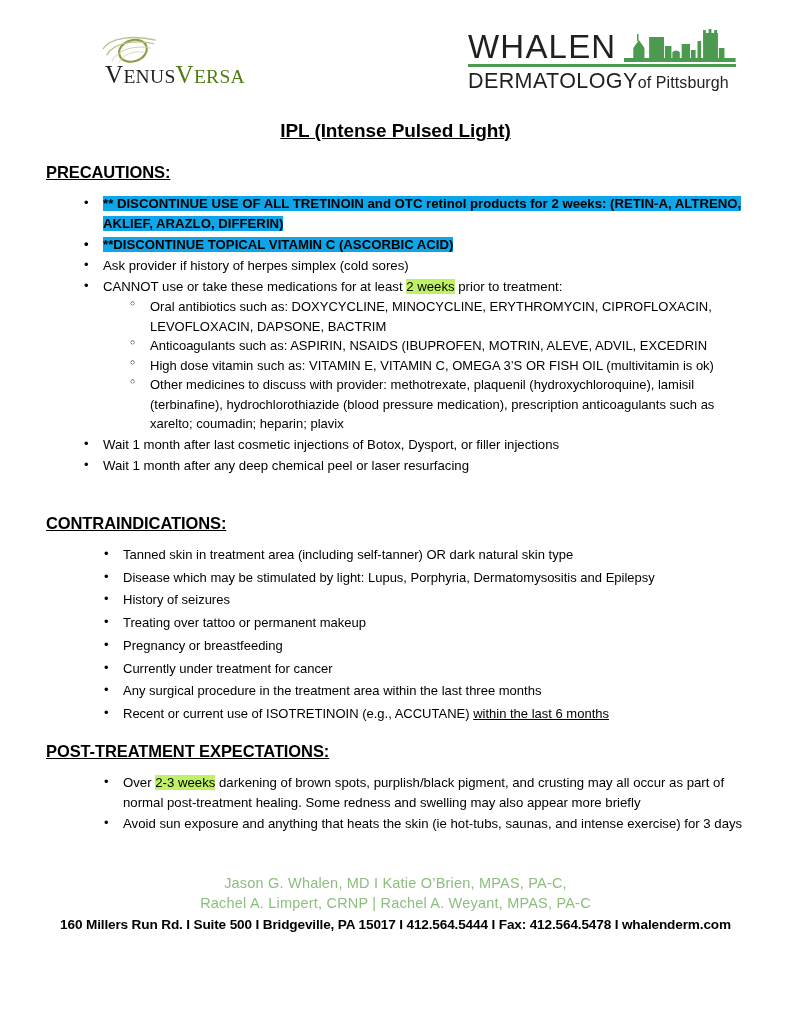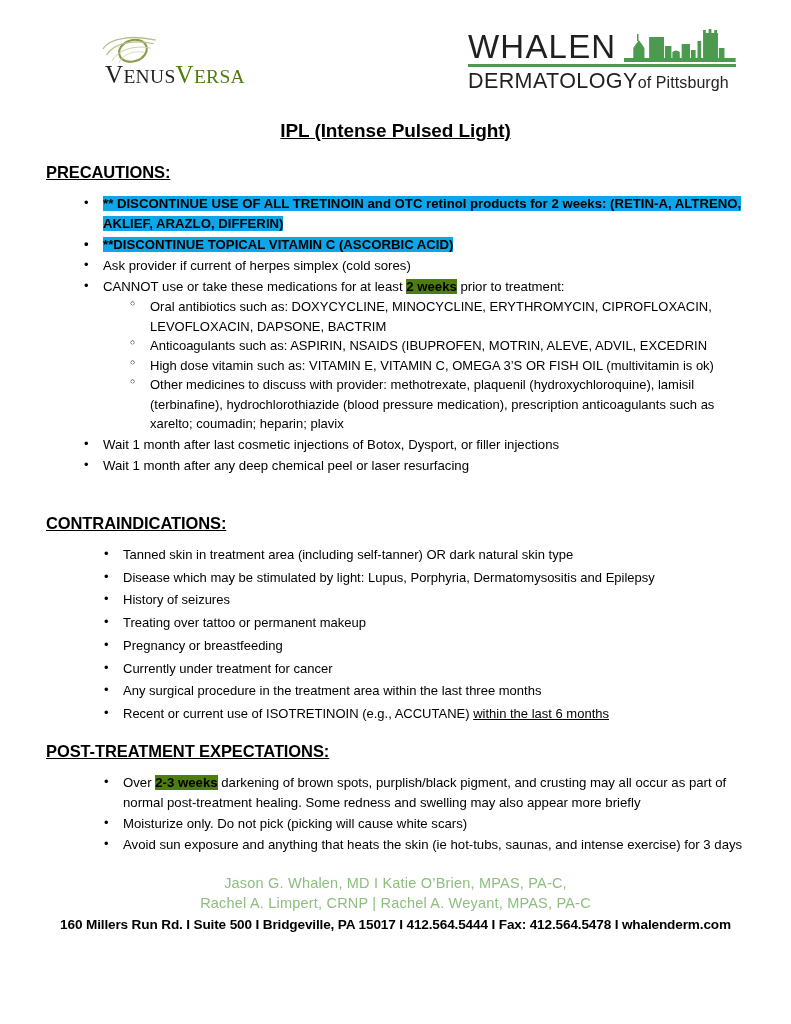--- a/index.html
+++ b/index.html
@@ -156,21 +156,21 @@
   }
   ul.lvl2 > li::before {
     content: "\25CB";
     position: absolute;
     left: 2px;
     top: 0px;
     font-size: 8.5px;
   }
 
   li.bold-hl { font-weight: bold; font-size: 12.6px; }
-  .hl-b { background: #4d7c0f; font-weight: bold; }
+  .hl-b { background: #bef264; font-weight: normal; }
   .u { text-decoration: underline; }
   .b { font-weight: bold; }
 
   
   .hl-block {
     background: #0ea5e9;
     box-decoration-break: clone;
     -webkit-box-decoration-break: clone;
   }
 
@@ -249,21 +249,21 @@
 
   <div class="doc-title">IPL (Intense Pulsed Light)</div>
 
   <div class="content">
 
     <div class="sec-precautions">
       <div class="section-head">PRECAUTIONS:</div>
       <ul class="lvl1">
         <li><span class="hl-block b">** DISCONTINUE USE OF ALL TRETINOIN and OTC retinol products for 2 weeks: (RETIN-A, ALTRENO, AKLIEF, ARAZLO, DIFFERIN)</span></li>
         <li class="bold-hl"><span class="hl-block b">**DISCONTINUE TOPICAL VITAMIN C (ASCORBIC ACID)</span></li>
-        <li><span>Ask provider if current of herpes simplex (cold sores)</span></li>
+        <li><span>Ask provider if history of herpes simplex (cold sores)</span></li>
         <li><span>CANNOT use or take these medications for at least </span><span class="hl-b">2 weeks</span><span> prior to treatment:</span>
           <ul class="lvl2">
             <li>Oral antibiotics such as:  DOXYCYCLINE, MINOCYCLINE, ERYTHROMYCIN, CIPROFLOXACIN, LEVOFLOXACIN, DAPSONE, BACTRIM</li>
             <li>Anticoagulants such as: ASPIRIN, NSAIDS (IBUPROFEN, MOTRIN, ALEVE, ADVIL, EXCEDRIN</li>
             <li>High dose vitamin such as: VITAMIN E, VITAMIN C, OMEGA 3’S OR FISH OIL (multivitamin is ok)</li>
             <li>Other medicines to discuss with provider: methotrexate, plaquenil (hydroxychloroquine), lamisil (terbinafine), hydrochlorothiazide (blood pressure medication), prescription anticoagulants such as xarelto; coumadin; heparin; plavix</li>
           </ul>
         </li>
         <li>Wait 1 month after last cosmetic injections of Botox, Dysport, or filler injections</li>
         <li>Wait 1 month after any deep chemical peel or laser resurfacing</li>
@@ -281,21 +281,20 @@
         <li>Currently under treatment for cancer</li>
         <li>Any surgical procedure in the treatment area within the last three months</li>
         <li><span>Recent or current use of ISOTRETINOIN (e.g., ACCUTANE) </span><span class="u">within the last 6 months</span></li>
       </ul>
     </div>
 
     <div class="sec-post">
       <div class="section-head">POST-TREATMENT EXPECTATIONS:</div>
       <ul class="lvl1 indent2 sec-post-list">
         <li><span>Over </span><span class="hl-b">2-3 weeks</span><span> darkening of brown spots, purplish/black pigment, and crusting may all occur as part of normal post-treatment healing.  Some redness and swelling may also appear more briefly</span></li>
-        <li>Moisturize only. Do not pick (picking will cause white scars)</li>
         <li>Avoid sun exposure and anything that heats the skin (ie hot-tubs, saunas, and intense exercise) for 3 days</li>
       </ul>
     </div>
 
   </div>
 
   <div class="footer">
     <div class="providers">Jason G. Whalen, MD I Katie O’Brien, MPAS, PA-C,</div>
     <div class="providers">Rachel A. Limpert, CRNP  |  Rachel A. Weyant, MPAS, PA-C</div>
     <div class="contact">160 Millers Run Rd. I Suite 500 I Bridgeville, PA 15017 I 412.564.5444 I Fax: 412.564.5478 I whalenderm.com</div>

